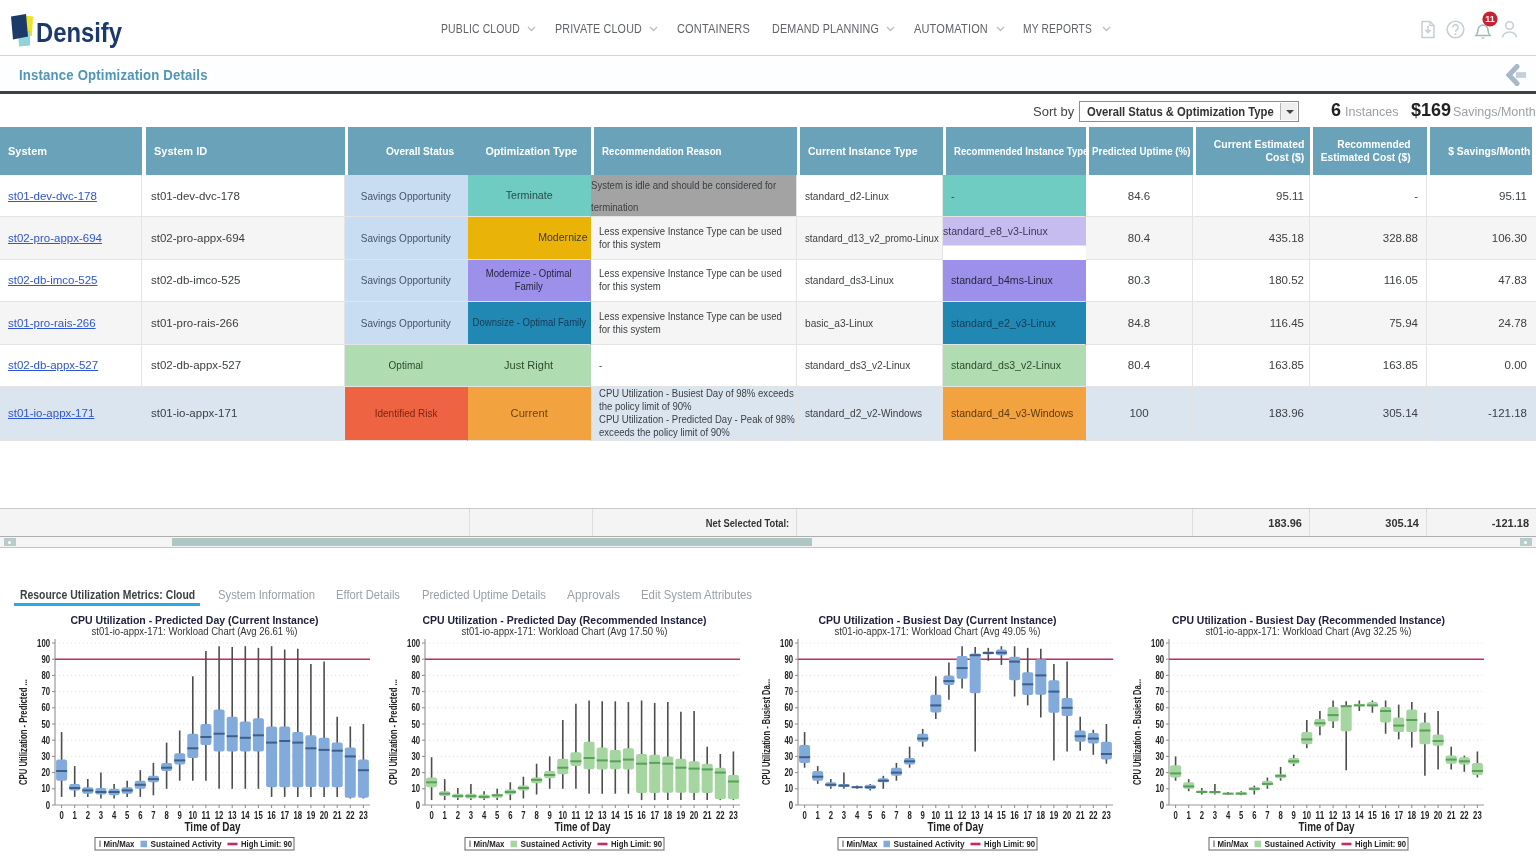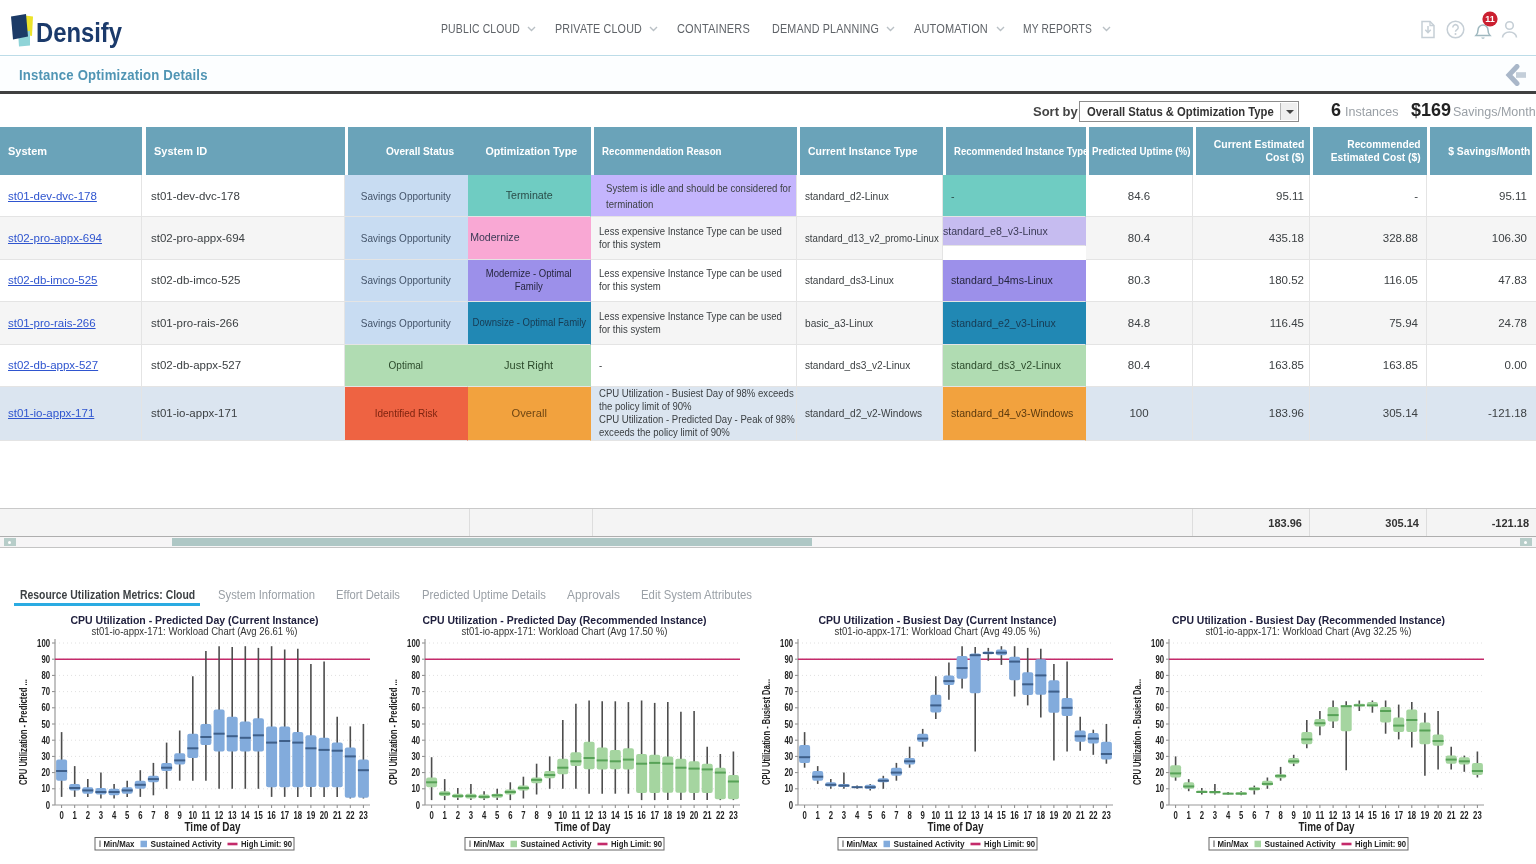--- a/index.html
+++ b/index.html
@@ -4,21 +4,21 @@
 *{margin:0;padding:0;box-sizing:border-box;}
 body{width:1536px;height:864px;font-family:"Liberation Sans",sans-serif;background:#fff;overflow:hidden;position:relative;}
 .abs{position:absolute;}
 
 .nav{position:absolute;top:0;left:0;width:1536px;height:56px;background:#fff;border-bottom:1px solid #bcdce8;}
 .menu-item{position:absolute;top:21px;font-size:13.5px;color:#5f6368;letter-spacing:.2px;white-space:nowrap;transform-origin:left center;}
 
 .titlebar{position:absolute;top:57px;left:0;width:1536px;height:37px;background:#fcfeff;border-bottom:3px solid #404040;}
 .pagetitle{position:absolute;top:9px;left:19px;font-size:15.5px;font-weight:bold;color:#5095b4;letter-spacing:.2px;transform:scaleX(.85);transform-origin:left center;white-space:nowrap;display:inline-block;}
 
-.sortlabel{position:absolute;top:104px;left:1033px;font-size:13px;font-weight:bold;color:#444;}
+.sortlabel{position:absolute;top:104px;left:1033px;font-size:13px;font-weight:normal;color:#444;}
 .sortbox{position:absolute;top:101px;left:1079px;width:220px;height:21px;background:#fff;border:1px solid #8d8d8d;}
 .sortbox .txt{position:absolute;top:3px;left:7px;font-size:12.5px;font-weight:bold;color:#333;transform:scaleX(.90);transform-origin:left center;white-space:nowrap;}
 .sortbox .btn{position:absolute;top:1px;right:1px;width:17px;height:17px;background:#efefef;border-left:1px solid #b5b5b5;}
 .sortbox .btn:after{content:'';position:absolute;left:4.5px;top:7px;border:4px solid transparent;border-top:4.5px solid #444;}
 .bignum{position:absolute;top:100px;font-size:18px;font-weight:bold;color:#222;}
 .graylab{position:absolute;top:105px;font-size:12.5px;color:#9aa0a6;}
 
 .hcell{position:absolute;top:127px;height:48px;background:#6aa3b9;color:#fff;font-size:11px;font-weight:bold;display:flex;align-items:center;line-height:13px;}
 .cell{position:absolute;font-size:11.5px;color:#3c4043;display:flex;align-items:center;border-bottom:1px solid #e4e4e4;border-right:1px solid #e4e4e4;}
 a.syslink{color:#2f55cf;text-decoration:underline;}
@@ -127,57 +127,57 @@
   </div>
 <div class="hcell" style="left:946px;width:140px;justify-content:flex-start;padding-left:8px;text-align:left">
     <span style="white-space:nowrap;transform:scaleX(0.87);transform-origin:left center">Recommended Instance Type</span>
   </div>
 <div class="hcell" style="left:1089px;width:104px;justify-content:center;text-align:center">
     <span style="white-space:nowrap;transform:scaleX(0.89);transform-origin:center center">Predicted Uptime (%)</span>
   </div>
 <div class="hcell" style="left:1196px;width:114px;justify-content:flex-end;padding-right:6px;text-align:right">
     <span style="white-space:nowrap;transform:scaleX(0.95);transform-origin:right center">Current Estimated<br>Cost ($)</span>
   </div>
-<div class="hcell" style="left:1313px;width:114px;justify-content:flex-end;padding-right:6px;text-align:right">
+<div class="hcell" style="left:1313px;width:114px;justify-content:flex-end;padding-right:16px;text-align:right">
     <span style="white-space:nowrap;transform:scaleX(0.93);transform-origin:right center">Recommended<br>Estimated Cost ($)</span>
   </div>
 <div class="hcell" style="left:1430px;width:102px;justify-content:flex-end;padding-right:2px;text-align:right">
     <span style="white-space:nowrap;transform:scaleX(0.94);transform-origin:right center">$ Savings/Month</span>
   </div>
 <div class="cell" style="left:0;top:175px;width:142px;height:42px;background:#ffffff;padding-left:8px">
     <a class="syslink" href="#">st01-dev-dvc-178</a>
   </div>
 <div class="cell" style="left:142px;top:175px;width:203px;height:42px;background:#ffffff;padding-left:9px">st01-dev-dvc-178</div>
 <div class="cell" style="left:345px;top:175px;width:123px;height:42px;background:#c8dcf2;color:#44546a;justify-content:center;border-right-color:transparent">
     <span style="display:inline-block;white-space:nowrap;transform:scaleX(.87)">Savings Opportunity</span>
   </div>
 <div class="cell" style="left:468px;top:175px;width:123px;height:42px;background:#6fccc2;color:#2a4d49;justify-content:center;text-align:center;line-height:13px;border-right-color:transparent">
     <span style="display:inline-block;white-space:nowrap;transform:scaleX(0.93)">Terminate</span>
   </div>
-<div class="cell" style="left:591px;top:175px;width:206px;height:42px;background:#c4b5fd;padding-left:15px;line-height:16px;font-size:11px">
+<div class="cell" style="left:591px;top:175px;width:206px;height:42px;background:#a3a3a3;padding-left:0;line-height:22px;font-size:11px">
     <span style="display:inline-block;white-space:nowrap;transform:scaleX(.87);transform-origin:left center">System is idle and should be considered for<br>termination</span>
   </div>
 <div class="cell" style="left:797px;top:175px;width:146px;height:42px;background:#ffffff;padding-left:8px">
     <span style="display:inline-block;white-space:nowrap;transform:scaleX(0.88);transform-origin:left center">standard_d2-Linux</span>
   </div>
 <div class="cell" style="left:943px;top:175px;width:143px;height:42px;background:#6fccc2;color:#2a4d49;padding-left:8px;border-right-color:transparent">
     <span style="display:inline-block;white-space:nowrap;transform:scaleX(.92);transform-origin:left center">-</span>
   </div>
 <div class="cell" style="left:1086px;top:175px;width:107px;height:42px;background:#ffffff;justify-content:center">84.6</div>
 <div class="cell" style="left:1193px;top:175px;width:117px;height:42px;background:#ffffff;justify-content:flex-end;padding-right:5px">95.11</div>
 <div class="cell" style="left:1310px;top:175px;width:117px;height:42px;background:#ffffff;justify-content:flex-end;padding-right:8px">-</div>
 <div class="cell" style="left:1427px;top:175px;width:109px;height:42px;background:#ffffff;justify-content:flex-end;padding-right:9px;border-right:none">95.11</div>
 <div class="cell" style="left:0;top:217px;width:142px;height:42.5px;background:#f5f5f5;padding-left:8px">
     <a class="syslink" href="#">st02-pro-appx-694</a>
   </div>
 <div class="cell" style="left:142px;top:217px;width:203px;height:42.5px;background:#f5f5f5;padding-left:9px">st02-pro-appx-694</div>
 <div class="cell" style="left:345px;top:217px;width:123px;height:42.5px;background:#c8dcf2;color:#44546a;justify-content:center;border-right-color:transparent">
     <span style="display:inline-block;white-space:nowrap;transform:scaleX(.87)">Savings Opportunity</span>
   </div>
-<div class="cell" style="left:468px;top:217px;width:123px;height:42.5px;background:#f9a8d4;color:#3a3a55;justify-content:flex-start;text-align:center;line-height:13px;border-right-color:transparent">
+<div class="cell" style="left:468px;top:217px;width:123px;height:42.5px;background:#eab308;color:#3a3a55;justify-content:flex-end;text-align:center;line-height:13px;border-right-color:transparent">
     <span style="display:inline-block;white-space:nowrap;transform:scaleX(0.92)">Modernize</span>
   </div>
 <div class="cell" style="left:591px;top:217px;width:206px;height:42.5px;background:#f5f5f5;padding-left:8px;line-height:13px;font-size:11px">
     <span style="display:inline-block;white-space:nowrap;transform:scaleX(.87);transform-origin:left center">Less expensive Instance Type can be used<br>for this system</span>
   </div>
 <div class="cell" style="left:797px;top:217px;width:146px;height:42.5px;background:#f5f5f5;padding-left:8px">
     <span style="display:inline-block;white-space:nowrap;transform:scaleX(0.84);transform-origin:left center">standard_d13_v2_promo-Linux</span>
   </div>
 <div class="cell" style="left:943px;top:217px;width:143px;height:29px;background:#c6bcf0;color:#3a3a55;border-right-color:transparent">
     <span style="display:inline-block;white-space:nowrap;transform:scaleX(.92);transform-origin:left center">standard_e8_v3-Linux</span>
@@ -256,38 +256,41 @@
 <div class="cell" style="left:1310px;top:344.5px;width:117px;height:42px;background:#ffffff;justify-content:flex-end;padding-right:8px">163.85</div>
 <div class="cell" style="left:1427px;top:344.5px;width:109px;height:42px;background:#ffffff;justify-content:flex-end;padding-right:9px;border-right:none">0.00</div>
 <div class="cell" style="left:0;top:386.5px;width:142px;height:54px;background:#dbe5f0;padding-left:8px">
     <a class="syslink" href="#">st01-io-appx-171</a>
   </div>
 <div class="cell" style="left:142px;top:386.5px;width:203px;height:54px;background:#dbe5f0;padding-left:9px">st01-io-appx-171</div>
 <div class="cell" style="left:345px;top:386.5px;width:123px;height:54px;background:#ee6342;color:#7e2410;justify-content:center;border-right-color:transparent">
     <span style="display:inline-block;white-space:nowrap;transform:scaleX(.87)">Identified Risk</span>
   </div>
 <div class="cell" style="left:468px;top:386.5px;width:123px;height:54px;background:#f2a23e;color:#6e4512;justify-content:center;text-align:center;line-height:13px;border-right-color:transparent">
-    <span style="display:inline-block;white-space:nowrap;transform:scaleX(0.97)">Overall</span>
+    <span style="display:inline-block;white-space:nowrap;transform:scaleX(0.97)">Current</span>
   </div>
 <div class="cell" style="left:591px;top:386.5px;width:206px;height:54px;background:#dbe5f0;padding-left:8px;line-height:13px;font-size:11px">
     <span style="display:inline-block;white-space:nowrap;transform:scaleX(.87);transform-origin:left center">CPU Utilization - Busiest Day of 98% exceeds<br>the policy limit of 90%<br>CPU Utilization - Predicted Day - Peak of 98%<br>exceeds the policy limit of 90%</span>
   </div>
 <div class="cell" style="left:797px;top:386.5px;width:146px;height:54px;background:#dbe5f0;padding-left:8px">
     <span style="display:inline-block;white-space:nowrap;transform:scaleX(0.88);transform-origin:left center">standard_d2_v2-Windows</span>
   </div>
 <div class="cell" style="left:943px;top:386.5px;width:143px;height:54px;background:#f2a23e;color:#5c3a0e;padding-left:8px;border-right-color:transparent">
     <span style="display:inline-block;white-space:nowrap;transform:scaleX(.92);transform-origin:left center">standard_d4_v3-Windows</span>
   </div>
 <div class="cell" style="left:1086px;top:386.5px;width:107px;height:54px;background:#dbe5f0;justify-content:center">100</div>
 <div class="cell" style="left:1193px;top:386.5px;width:117px;height:54px;background:#dbe5f0;justify-content:flex-end;padding-right:5px">183.96</div>
 <div class="cell" style="left:1310px;top:386.5px;width:117px;height:54px;background:#dbe5f0;justify-content:flex-end;padding-right:8px">305.14</div>
 <div class="cell" style="left:1427px;top:386.5px;width:109px;height:54px;background:#dbe5f0;justify-content:flex-end;padding-right:9px;border-right:none">-121.18</div>
 <div class="totrow">
     <div class="totcell" style="left:0px;width:470px;justify-content:flex-start;padding-left:8px;"></div>
     <div class="totcell" style="left:470px;width:123px;justify-content:flex-start;padding-left:8px;"></div>
+    <div class="totcell" style="left:593px;width:204px;justify-content:flex-end;padding-right:7px;">
+      <span style="display:inline-block;white-space:nowrap;transform:scaleX(.85);transform-origin:right center">Net Selected Total:</span>
+    </div>
     <div class="totcell" style="left:797px;width:396px;justify-content:flex-start;padding-left:8px;"></div>
     <div class="totcell" style="left:1193px;width:117px;justify-content:flex-end;padding-right:7px;">183.96</div>
     <div class="totcell" style="left:1310px;width:117px;justify-content:flex-end;padding-right:7px;">305.14</div>
     <div class="totcell" style="left:1427px;width:109px;justify-content:flex-end;padding-right:7px;border-right:none;">-121.18</div>
   </div>
 
 <div class="sbar">
  <div class="sbtn" style="left:4px">
       <i></i>
     </div>

